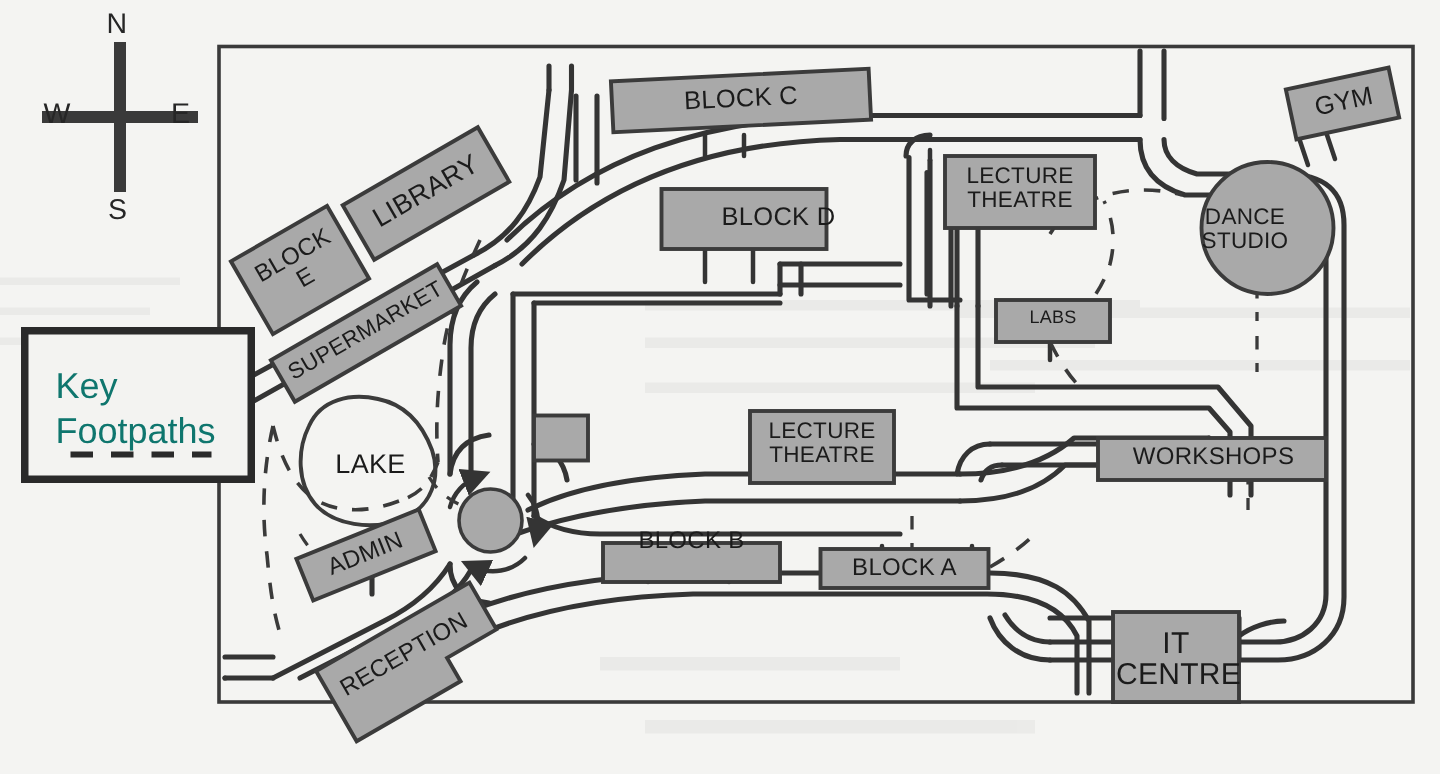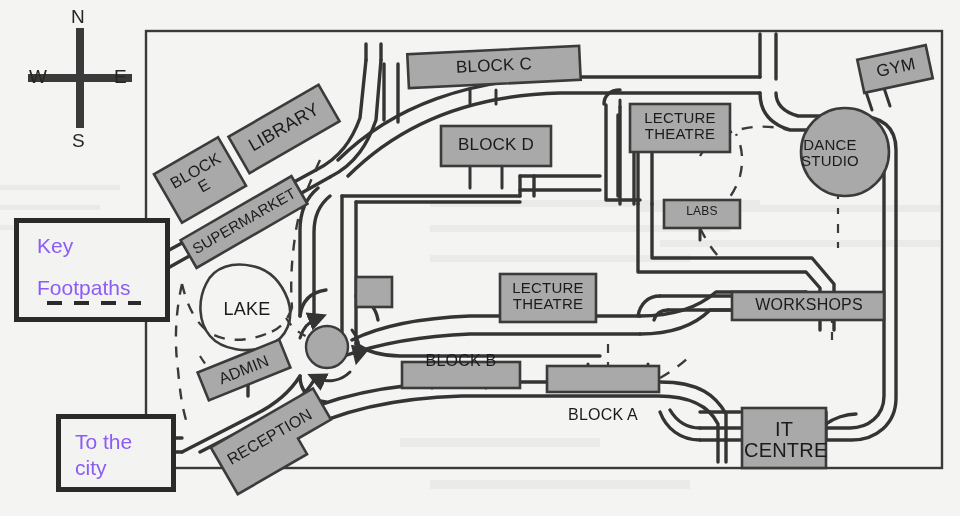--- a/index.html
+++ b/index.html
@@ -25,24 +25,25 @@
   .compass-letter{position:absolute;font-size:19px;color:#262626;}
   .boxlabel{
     position:absolute;
     background:#f3f3f1;
     border:5px solid #2a2a2a;
     box-sizing:border-box;
     color:#141414;
   }
   .boxlabel .txt{
     position:absolute;
-    font-size:21px;
+    font-size:24px;
     line-height:1.22;
-    color:#8b5cf6;
+    color:#0f766e;
     white-space:pre-line;
+    margin-top:10px;
   }
 </style>
 </head>
 <body>
 
 <div id="stage">
 
   <svg width="960" height="516" viewBox="0 0 960 516">
     <defs>
       <style>
@@ -268,21 +269,21 @@
 
     <g>
       <rect x="76" y="28" width="8" height="100" fill="#3a3a3a"></rect>
       <rect x="28" y="74" width="104" height="8" fill="#3a3a3a"></rect>
     </g>
 
   </svg>
 
   <div class="lbl" style="left:437px;top:57px;width:114px;font-size:17px;transform:rotate(-2.8deg);">BLOCK C</div>
 
-  <div class="lbl" style="left:444px;top:136px;width:104px;font-size:17px;">BLOCK D</div>
+  <div class="lbl" style="left:444px;top:136px;width:104px;font-size:17px;padding-left:23px;">BLOCK D</div>
 
   <div class="lbl" style="left:165px;top:162px;width:70px;font-size:16px;transform:rotate(-30deg);">BLOCK
 E</div>
 
   <div class="lbl" style="left:236px;top:118px;width:96px;font-size:18px;transform:rotate(-30deg);">LIBRARY</div>
 
   <div class="lbl" style="left:182px;top:213px;width:124px;font-size:15px;transform:rotate(-30deg);">SUPERMARKET</div>
 
   <div class="lbl" style="left:632px;top:110px;width:96px;font-size:15px;">LECTURE
 THEATRE</div>
@@ -294,42 +295,38 @@
 
   <div class="lbl" style="left:666px;top:205px;width:72px;font-size:12px;">LABS</div>
 
   <div class="lbl" style="left:734px;top:297px;width:150px;font-size:16px;">WORKSHOPS</div>
 
   <div class="lbl" style="left:501px;top:280px;width:94px;font-size:15px;">LECTURE
 THEATRE</div>
 
   <div class="lbl" style="left:404px;top:353px;width:114px;font-size:16px;">BLOCK B</div>
 
-  <div class="lbl" style="left:549px;top:371px;width:108px;font-size:16px;margin-top:36px;">BLOCK A</div>
+  <div class="lbl" style="left:549px;top:371px;width:108px;font-size:16px;">BLOCK A</div>
 
   <div class="lbl" style="left:202px;top:362px;width:84px;font-size:16px;transform:rotate(-22deg);">ADMIN</div>
 
   <div class="lbl" style="left:214px;top:429px;width:112px;font-size:16px;transform:rotate(-30deg);">RECEPTION</div>
 
   <div class="lbl" style="left:744px;top:419px;width:80px;font-size:20px;">IT
 CENTRE</div>
 
   <div class="lbl" style="left:212px;top:300px;width:70px;font-size:18px;">LAKE</div>
 
   <div class="compass-letter" style="left:71px;top:6px;">N</div>
   <div class="compass-letter" style="left:72px;top:130px;">S</div>
   <div class="compass-letter" style="left:114px;top:66px;">E</div>
   <div class="compass-letter" style="left:29px;top:66px;">W</div>
 
   <div class="boxlabel" style="left:14px;top:218px;width:156px;height:104px;">
     <div class="txt" style="left:18px;top:10px;">Key</div>
-    <div class="txt" style="left:18px;top:52px;">Footpaths</div>
+    <div class="txt" style="left:18px;top:40px;">Footpaths</div>
     <svg width="156" height="104" style="position:absolute;left:0;top:0;">
       <line x1="28" y1="80" x2="122" y2="80" stroke="#2a2a2a" stroke-width="4" stroke-dasharray="15 12"></line>
     </svg>
   </div>
 
-  <div class="boxlabel" style="left:56px;top:414px;width:120px;height:78px;">
-    <div class="txt" style="left:14px;top:10px;">To the
-city</div>
-  </div>
 
 </div>
 
 </body></html>

